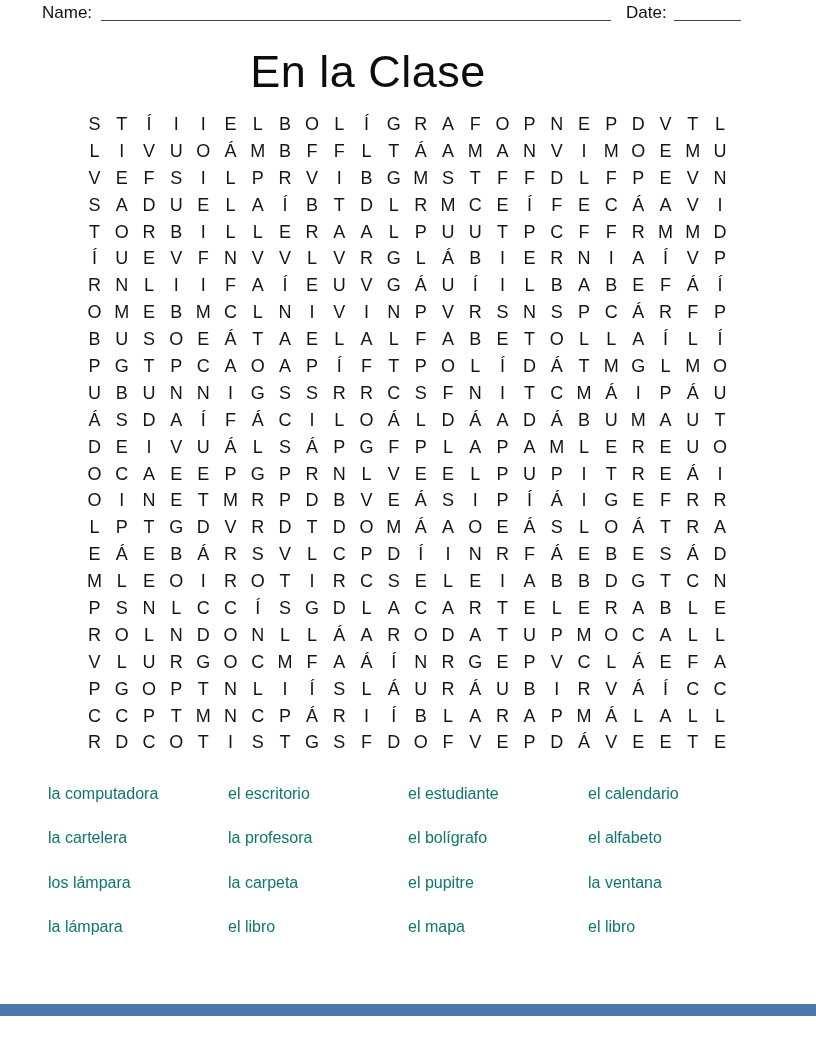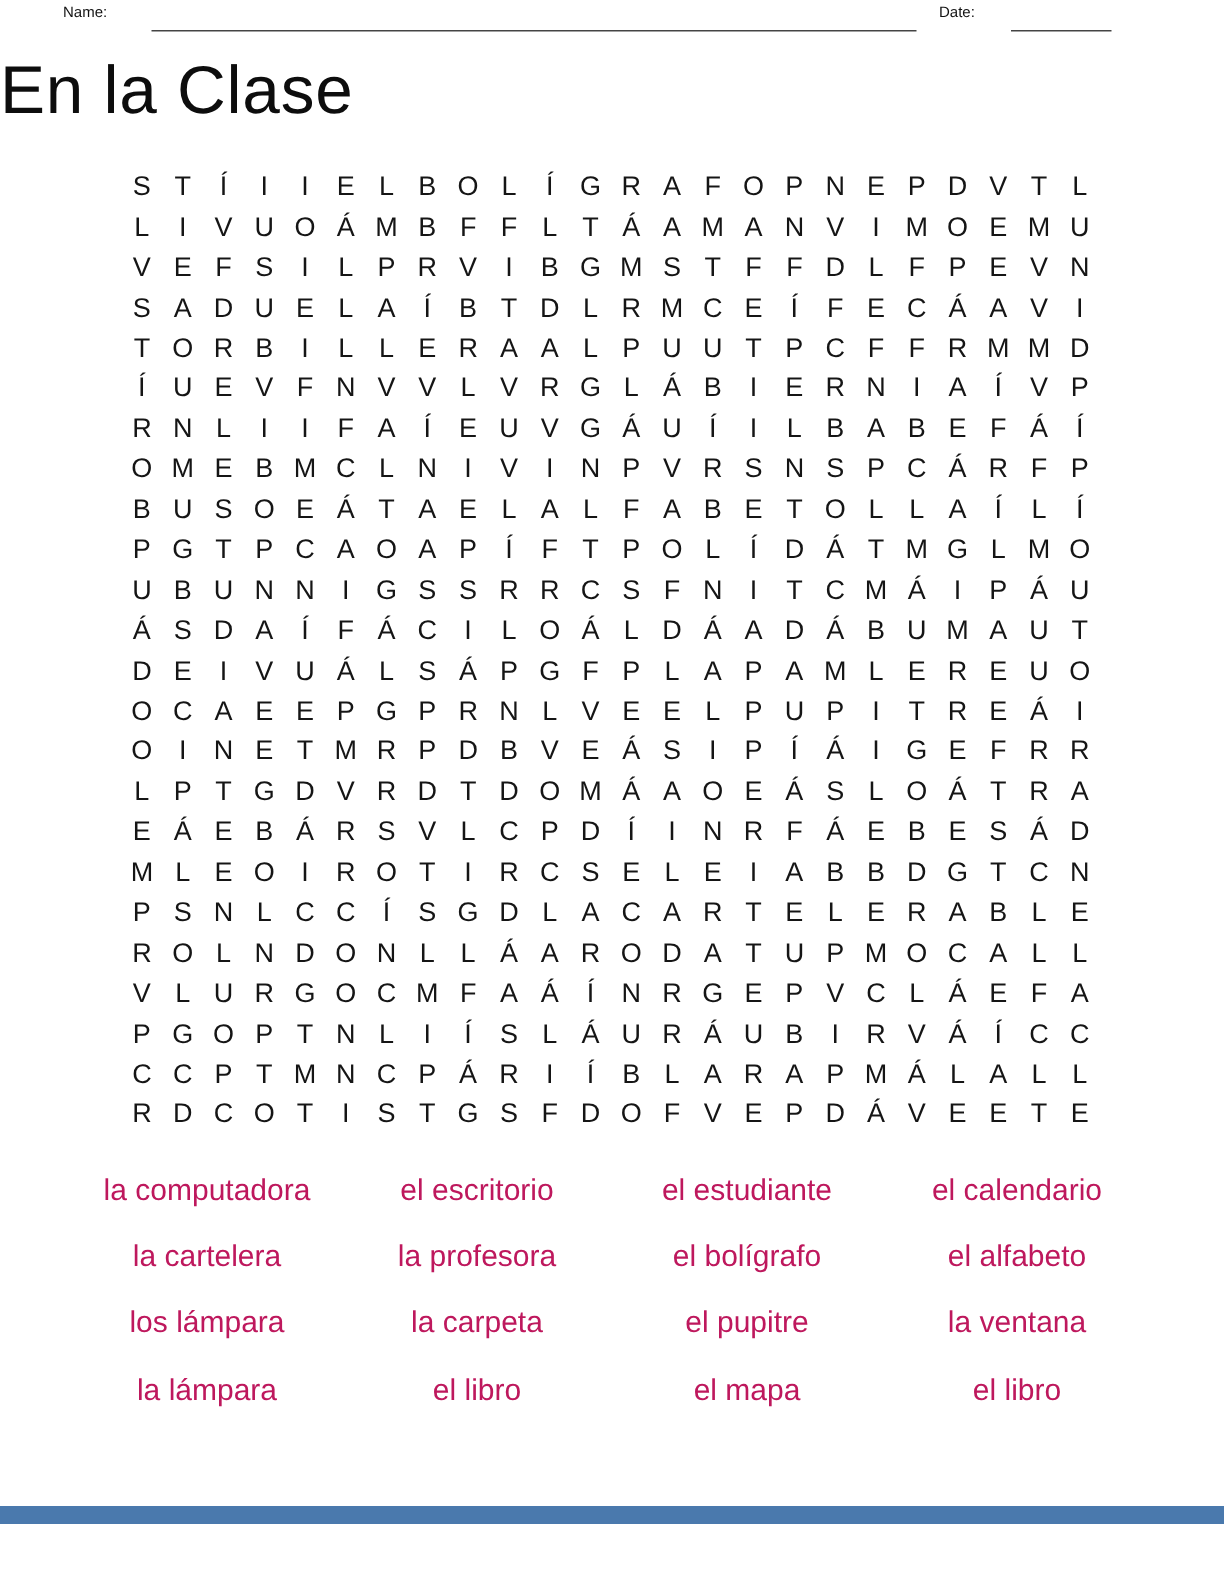--- a/index.html
+++ b/index.html
@@ -1,52 +1,52 @@
 <!DOCTYPE html>
 <html><head>
 <meta charset="utf-8">
 <style>
   html, body { margin: 0; padding: 0; background: #ffffff; }
   body {
     width: 816px; height: 1056px; position: relative; overflow: hidden;
     font-family: "Liberation Sans", sans-serif; color: #000;
   }
   .name-label, .date-label {
-    position: absolute; top: 3px; font-size: 10px; color: #111; text-align: right;
+    position: absolute; top: 3px; font-size: 17px; color: #111; text-align: right;
   }
   .name-label { left: 42px; }
   .date-label { left: 626px; }
   .name-line, .date-line {
     position: absolute; top: 20px; height: 0; border-bottom: 1.5px solid #444;
   }
   .name-line { left: 101px; width: 510px; }
   .date-line { left: 674px; width: 67px; }
   .page-title {
-    position: absolute; top: 34px; left: 0; width: 712px; margin: 0;
-    text-align: left; font-size: 45px; font-weight: 500; letter-spacing: 0.5px;
+    position: absolute; top: 34px; left: 0; width: 712px; margin: 12px;
+    text-align: center; font-size: 45px; font-weight: 500; letter-spacing: 0.5px;
     color: #0d0d0d;
   }
   .letter-grid {
     position: absolute; left: 81px; top: 111px;
     display: grid;
     grid-template-columns: repeat(24, 27.2px);
     grid-auto-rows: 26.9px;
   }
   .cell {
     display: flex; align-items: center; justify-content: center;
     font-size: 18px; font-weight: 500; color: #151515;
   }
   .word-list {
     position: absolute; left: 48px; top: 772px;
     display: grid;
     grid-template-columns: repeat(4, 180px);
     grid-auto-rows: 44.3px;
     align-items: center;
   }
-  .word-item { font-size: 20px; color: #be185d; text-align: center; }
+  .word-item { font-size: 16px; color: #0f766e; }
   .footer-bar {
     position: absolute; left: 0; top: 1004px; width: 816px; height: 12px;
   }
 </style>
 </head>
 <body>
 
 <span class="name-label">Name:</span>
 <div class="name-line"></div>
 <span class="date-label">Date:</span>

